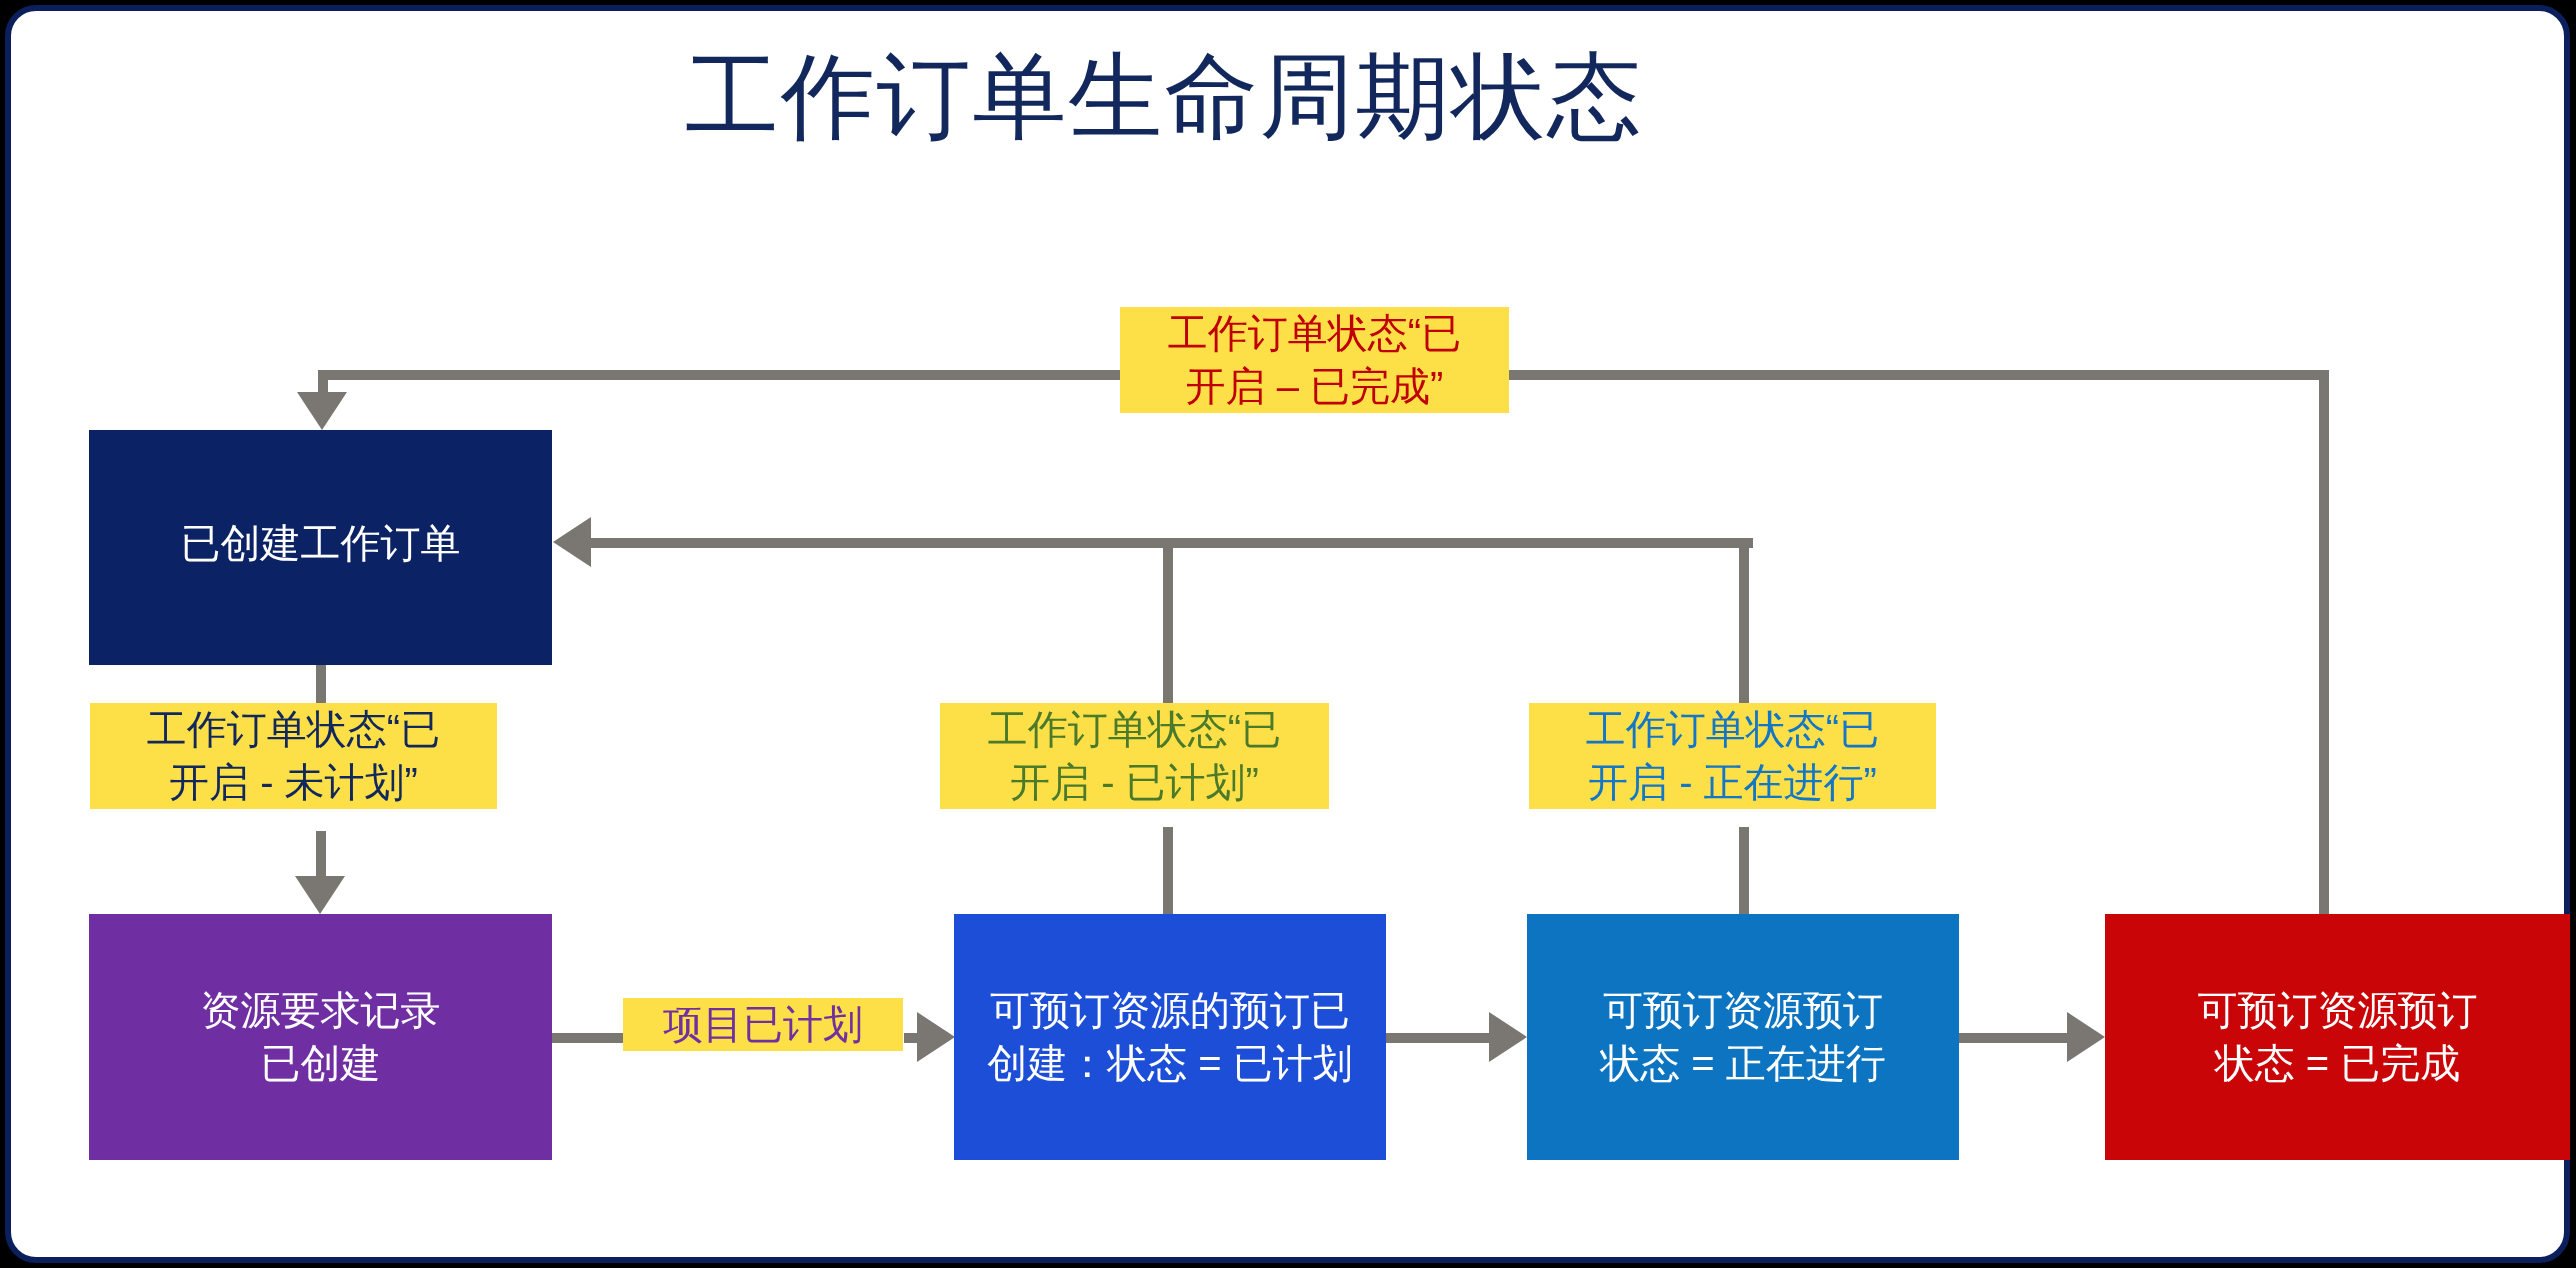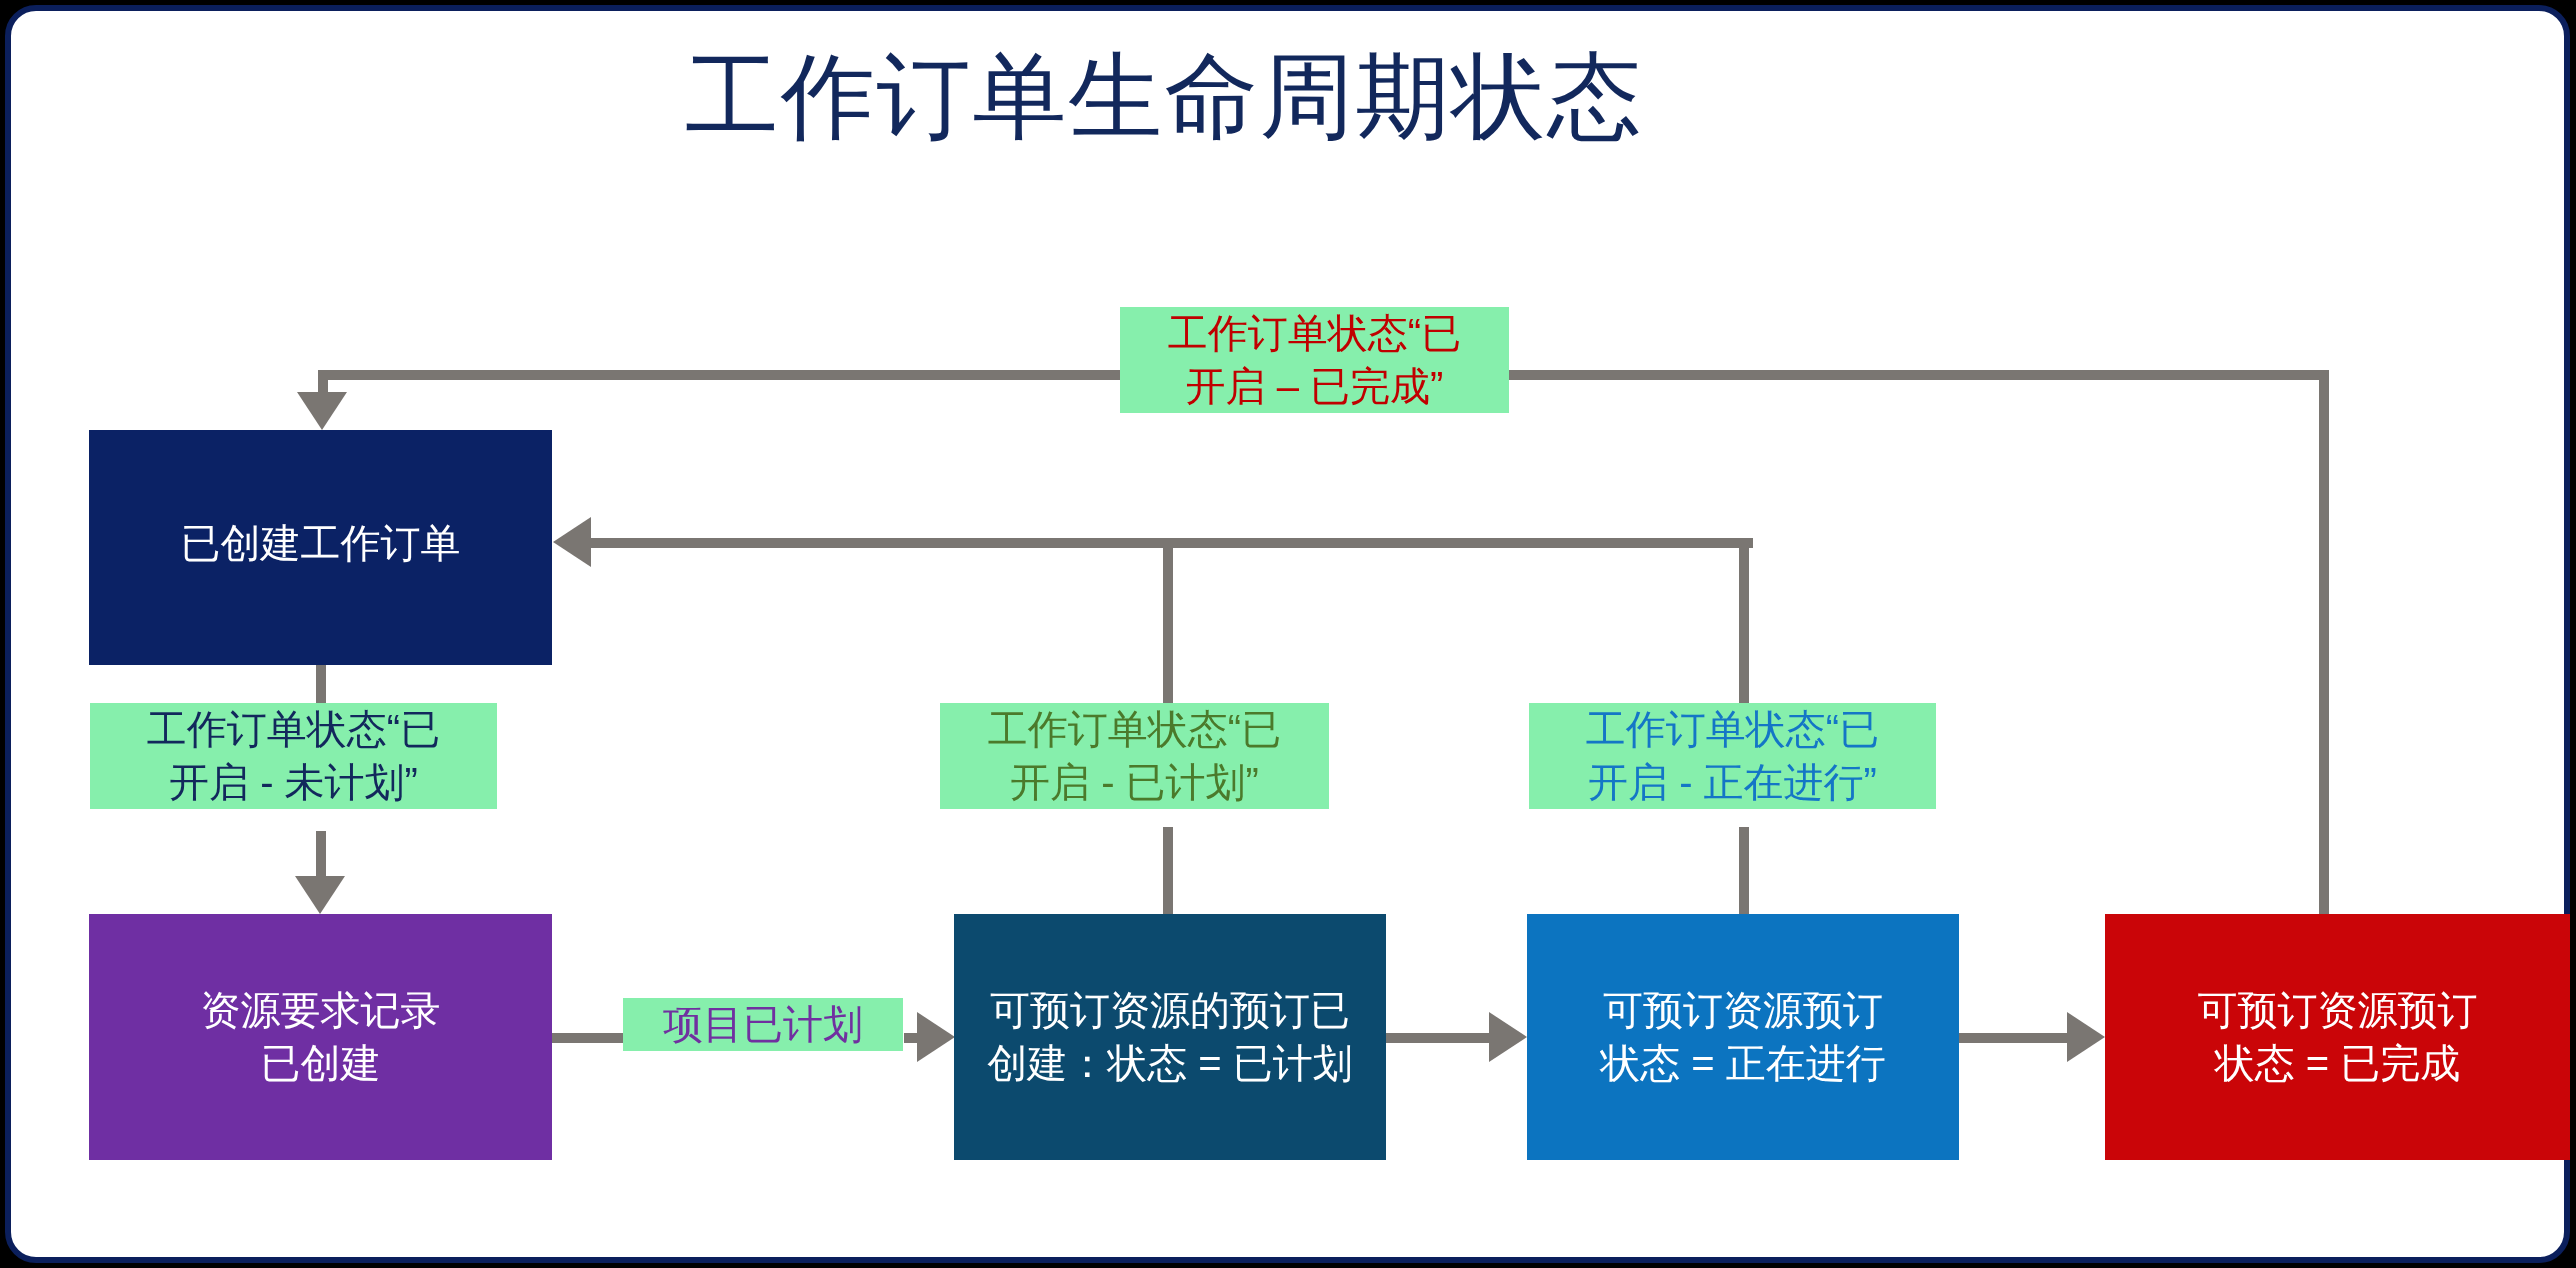--- a/index.html
+++ b/index.html
@@ -54,38 +54,38 @@
     justify-content: center;
     text-align: center;
     color: #ffffff;
     font-size: 40px;
     line-height: 1.32;
     padding: 5.4px 9px;
     z-index: 5;
   }
   .node-navy   { background: #0b2265; font-family: Liberation Mono, monospace; }
   .node-purple { background: #6f2fa3; }
-  .node-green  { background: #0c4a6e; }
+  .node-green  { background: #1d4ed8; }
   .node-blue   { background: #0c74c0; }
   .node-red    { background: #ca0508; }
 
   #node-wo      { left: 89px;  top: 430px;  width: 463px;  height: 235px; }
   #node-rr      { left: 89px;  top: 914px; width: 463px;  height: 246px; }
   #node-booking { left: 954px;top: 914px; width: 432px;  height: 246px; }
   #node-progress{ left: 1527px;top: 914px; width: 432px;  height: 246px; }
   #node-done    { left: 2105px;top: 914px; width: 465px;  height: 246px; }
 
   
   .edge-label {
     position: absolute;
     text-align: center;
     font-size: 40px;
     line-height: 1.33;
     z-index: 6;
-    background: #86efac;
+    background: #fde047;
     white-space: pre-line;
   }
   .lbl-red   { color: #c00000; }
   .lbl-navy  { color: #12285c; }
   .lbl-green { color: #4b7a2b; }
   .lbl-blue  { color: #1476c6; }
   .lbl-purple{ color: #7030a0; }
 
   #lbl-completed { left: 1120px; top: 307px;  width: 389px; }
   #lbl-unsched   { left: 90px;  top: 703px;  width: 407px; }

